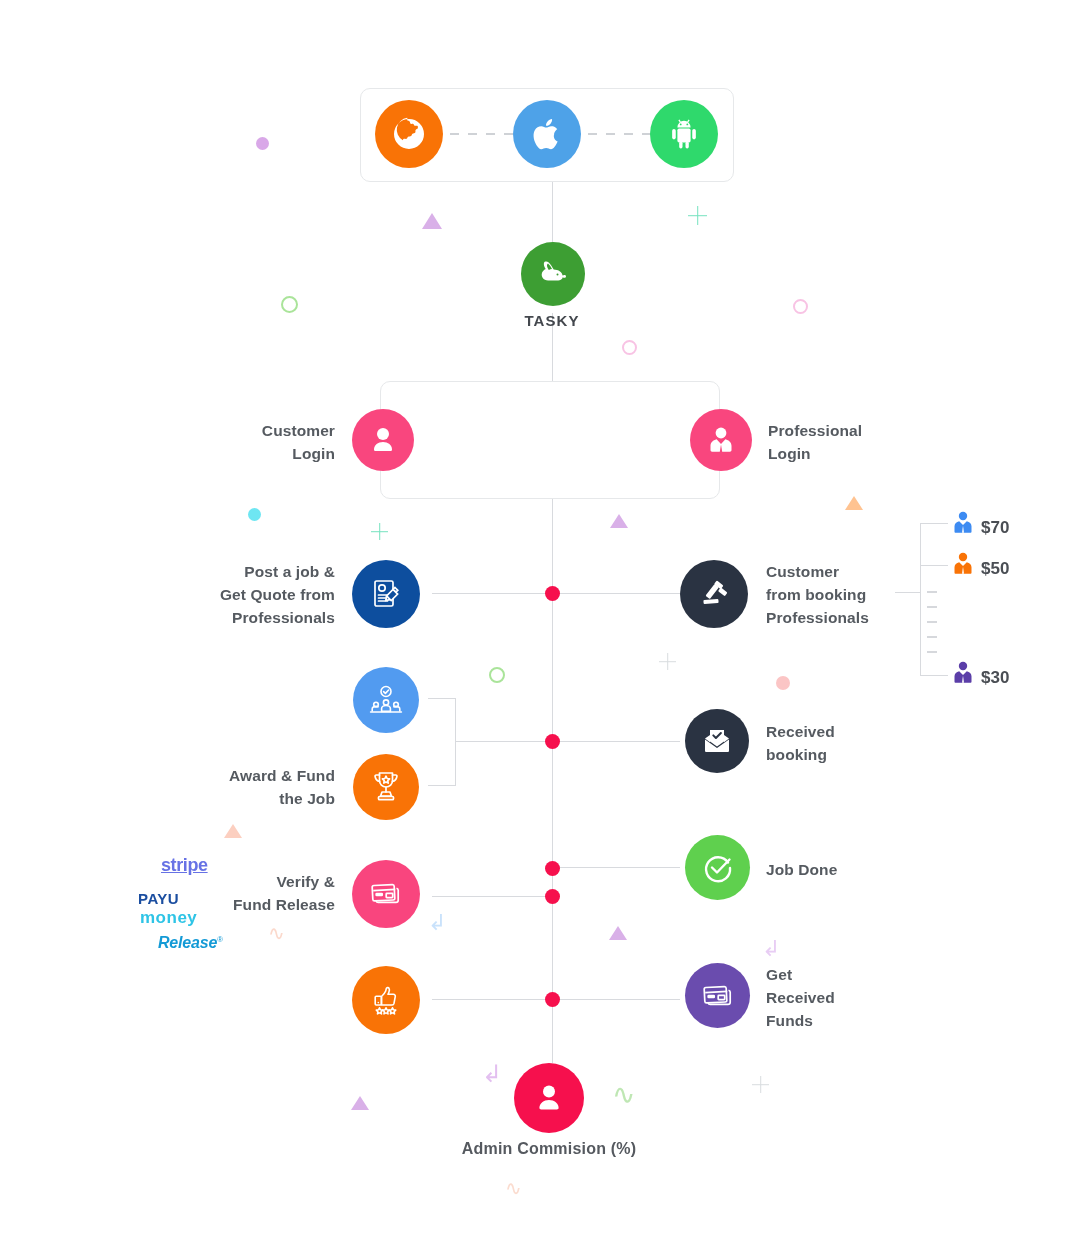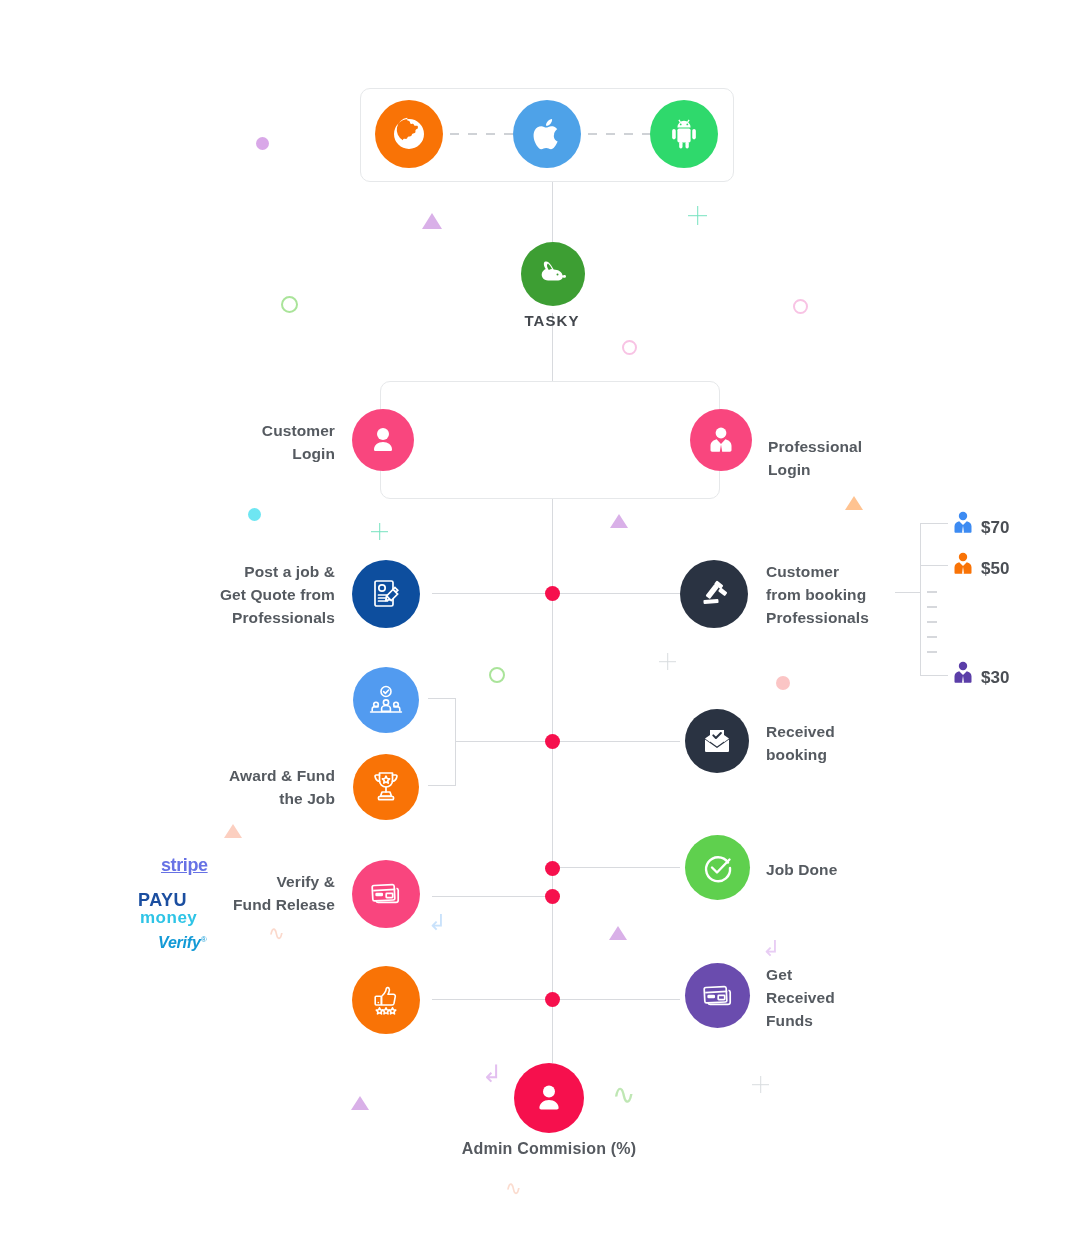--- a/index.html
+++ b/index.html
@@ -66,21 +66,21 @@
     position: absolute; color: #4a4e54; font-size: 17px; font-weight: 600;
   }
   .bid-dash { position: absolute; width: 10px; height: 2px; background: #d6d8dc; }
 
   
   .pay-stripe {
     position: absolute; font-size: 18px; font-weight: 800; color: #6772e5;
     letter-spacing: -.4px; font-family: "Liberation Sans", sans-serif; text-decoration: underline;
   }
   .pay-payu-1 {
-    position: absolute; font-size: 18px; font-weight: 800; color: #1b4ea0;
+    position: absolute; font-size: 15px; font-weight: 800; color: #1b4ea0;
     letter-spacing: .5px;
   }
   .pay-payu-2 {
     position: absolute; font-size: 17px; font-weight: 700; color: #2ec4e6;
     letter-spacing: .5px;
   }
   .pay-paypal {
     position: absolute; font-size: 16px; font-weight: 800; font-style: italic;
     color: #139ad6; letter-spacing: -.2px;
   }
@@ -171,21 +171,21 @@
     <div>Login</div>
   </div>
 
   <div class="circ" style="left:690px;top:409px;width:62px;height:62px;background:#f9467e;">
     <svg width="28" height="30" viewBox="0 0 28 30" fill="#fff">
       <circle cx="14" cy="8" r="5.4"></circle>
       <path d="M9.6 14.2L14 19l4.4-4.8c3.6.8 6.1 3.4 6.1 6.6v4.3c0 .9-.7 1.6-1.6 1.6H5.1c-.9 0-1.6-.7-1.6-1.6v-4.3c0-3.2 2.5-5.8 6.1-6.6z"></path>
       <path d="M14 19.5l-1.3 8h2.6z" fill="#f9467e"></path>
     </svg>
   </div>
-  <div class="lbl left-al" style="left:768px;top:419px;width:170px;margin-top:16px;">
+  <div class="lbl left-al" style="left:768px;top:419px;width:170px;">
     <div>Professional</div>
     <div>Login</div>
   </div>
 
   <div class="line-h" style="left:432px;top:593px;width:127px;"></div>
   <div class="line-h" style="left:552px;top:593px;width:128px;"></div>
   <div class="node-dot" style="left:545px;top:586px;"></div>
 
   <div class="circ" style="left:352px;top:560px;width:68px;height:68px;background:#0d4e9e;">
     <svg width="34" height="34" viewBox="0 0 34 34" fill="none" stroke="#fff" stroke-width="1.7">
@@ -326,21 +326,21 @@
     </svg>
   </div>
   <div class="lbl left-al" style="left:766px;top:858px;width:170px;">
     <div>Job Done</div>
   </div>
 
   <div class="pay-stripe" style="left:161px;top:855px;">stripe</div>
   <div class="pay-payu-1" style="left:138px;top:890px;">PAYU</div>
   <div class="pay-payu-2" style="left:140px;top:908px;">money</div>
   <div class="pay-paypal" style="left:158px;top:934px;">
-    <span>Verify</span><sup>®</sup>
+    <span>Release</span><sup>®</sup>
   </div>
 
   <div class="line-h" style="left:432px;top:999px;width:127px;"></div>
   <div class="line-h" style="left:552px;top:999px;width:128px;"></div>
   <div class="node-dot" style="left:545px;top:992px;"></div>
 
   <div class="circ" style="left:352px;top:966px;width:68px;height:68px;background:#f97306;">
     <svg width="36" height="36" viewBox="0 0 36 36" fill="none" stroke="#fff" stroke-width="1.6">
       <path d="M13.5 14.5c1.6-1.5 3.5-3.8 4.2-5.5.4-1 .3-2.3.9-3 .6-.6 1.9-.4 2.4.3.7 1 .3 2.9-.2 4.2-.2.6-.6 1.3-.8 1.8h5.4c1.2 0 2.1 1 1.9 2.1l-1.3 7c-.2.9-1 1.6-1.9 1.6H13.5z" stroke-linejoin="round"></path>
       <rect x="7.2" y="14.2" width="6.2" height="8.8" rx="1"></rect>

